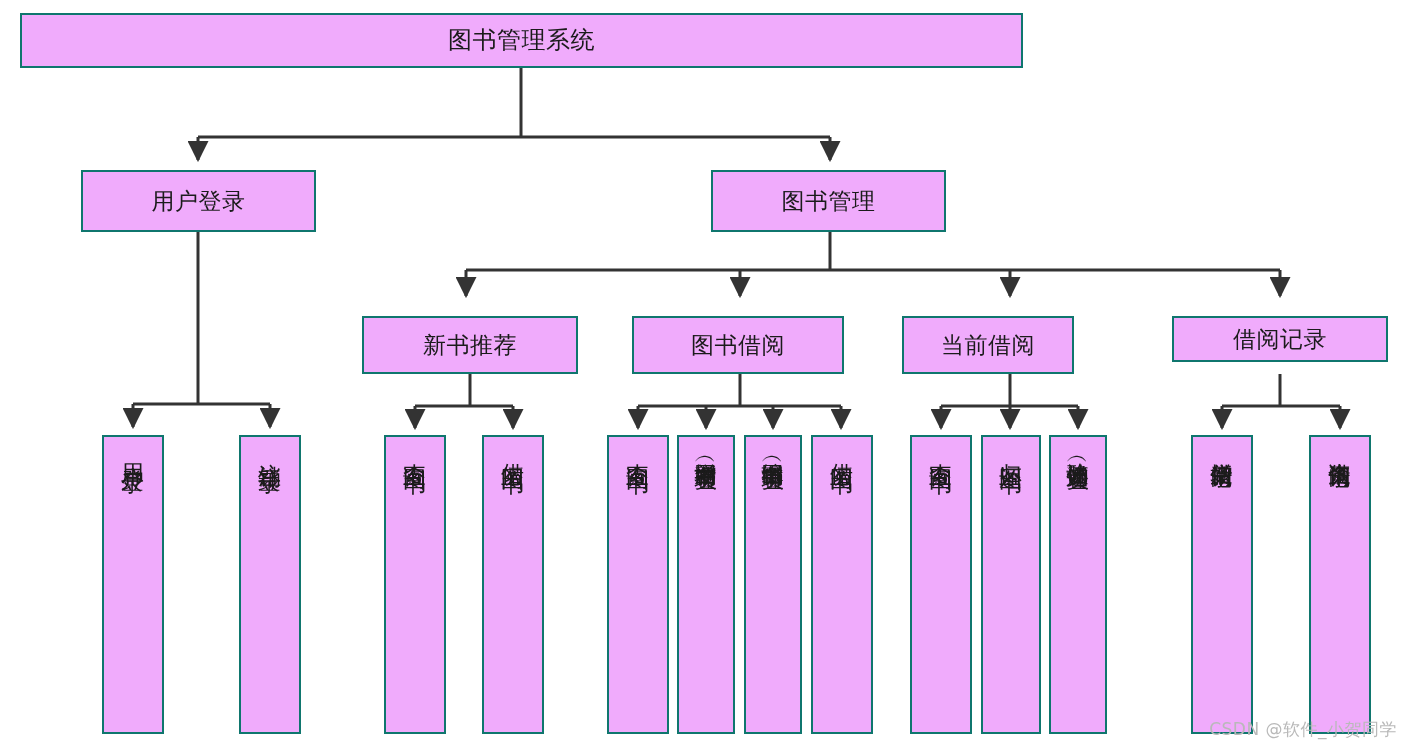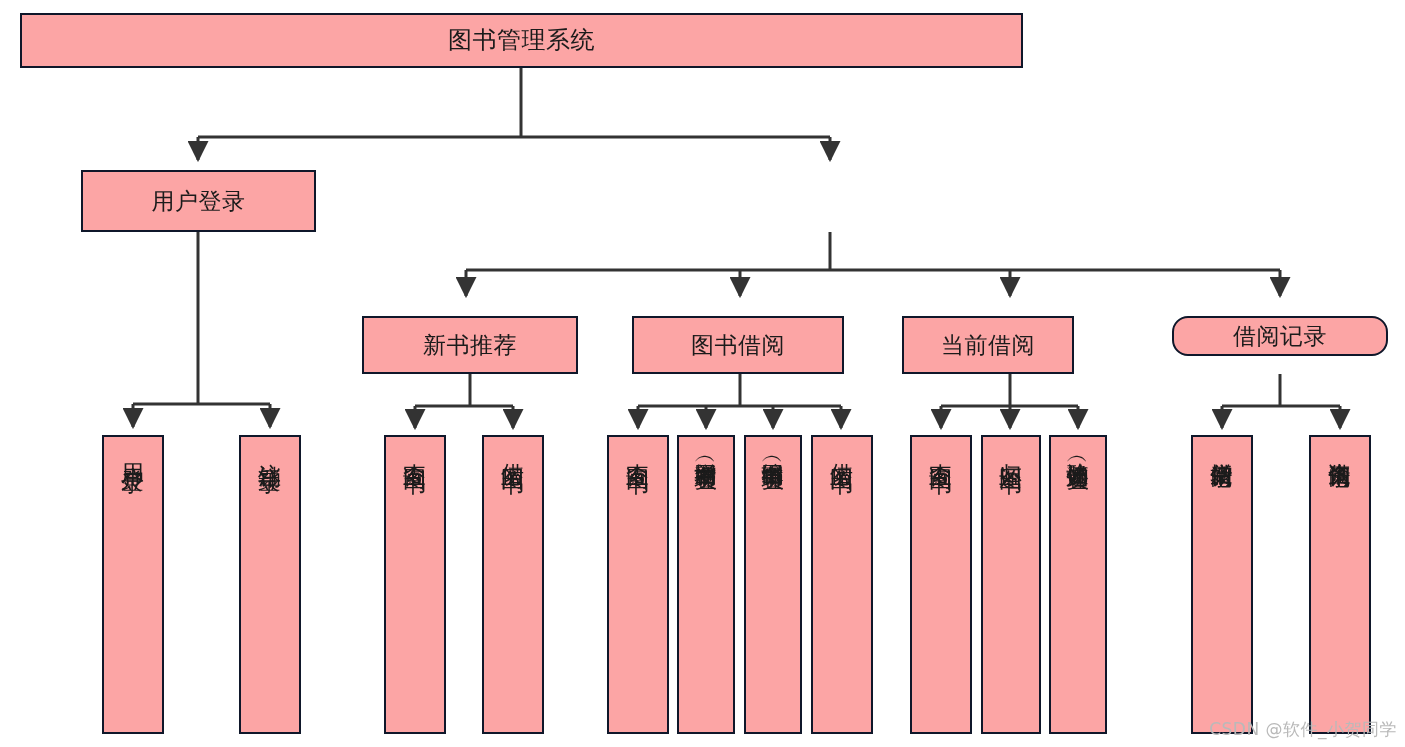--- a/index.html
+++ b/index.html
@@ -23,22 +23,22 @@
   svg#edges {
     position: absolute;
     left: 0;
     top: 0;
     width: 1405px;
     height: 747px;
   }
   .node {
     position: absolute;
     box-sizing: border-box;
-    border: 2px solid #0f172a;
-    background: #fca5a5;
+    border: 2px solid #0f766e;
+    background: #f0abfc;
     display: flex;
     align-items: center;
     justify-content: center;
     color: #1b1b1b;
   }
   .node .label {
     display: block;
     text-align: center;
     line-height: 1.15;
     white-space: nowrap;
@@ -134,31 +134,34 @@
     </g>
   </svg>
 
   <div class="node root horizontal" style="left:20px; top:13px; width:1003px; height:55px;">
     <span class="label">图书管理系统</span>
   </div>
 
   <div class="node horizontal" style="left:81px; top:170px; width:235px; height:62px;">
     <span class="label">用户登录</span>
   </div>
+  <div class="node horizontal" style="left:711px; top:170px; width:235px; height:62px;">
+    <span class="label">图书管理</span>
+  </div>
 
   <div class="node horizontal" style="left:362px; top:316px; width:216px; height:58px;">
     <span class="label">新书推荐</span>
   </div>
   <div class="node horizontal" style="left:632px; top:316px; width:212px; height:58px;">
     <span class="label">图书借阅</span>
   </div>
   <div class="node horizontal" style="left:902px; top:316px; width:172px; height:58px;">
     <span class="label">当前借阅</span>
   </div>
-  <div class="node horizontal" style="left:1172px; top:316px; width:216px; height:40px;border-radius:16px;">
+  <div class="node horizontal" style="left:1172px; top:316px; width:216px; height:46px;">
     <span class="label">借阅记录</span>
   </div>
 
   <div class="node vertical" style="left:102px; top:435px; width:62px; height:299px;">
     <span class="label">用户登录</span>
   </div>
   <div class="node vertical" style="left:239px; top:435px; width:62px; height:299px;">
     <span class="label">注销登录</span>
   </div>
 

